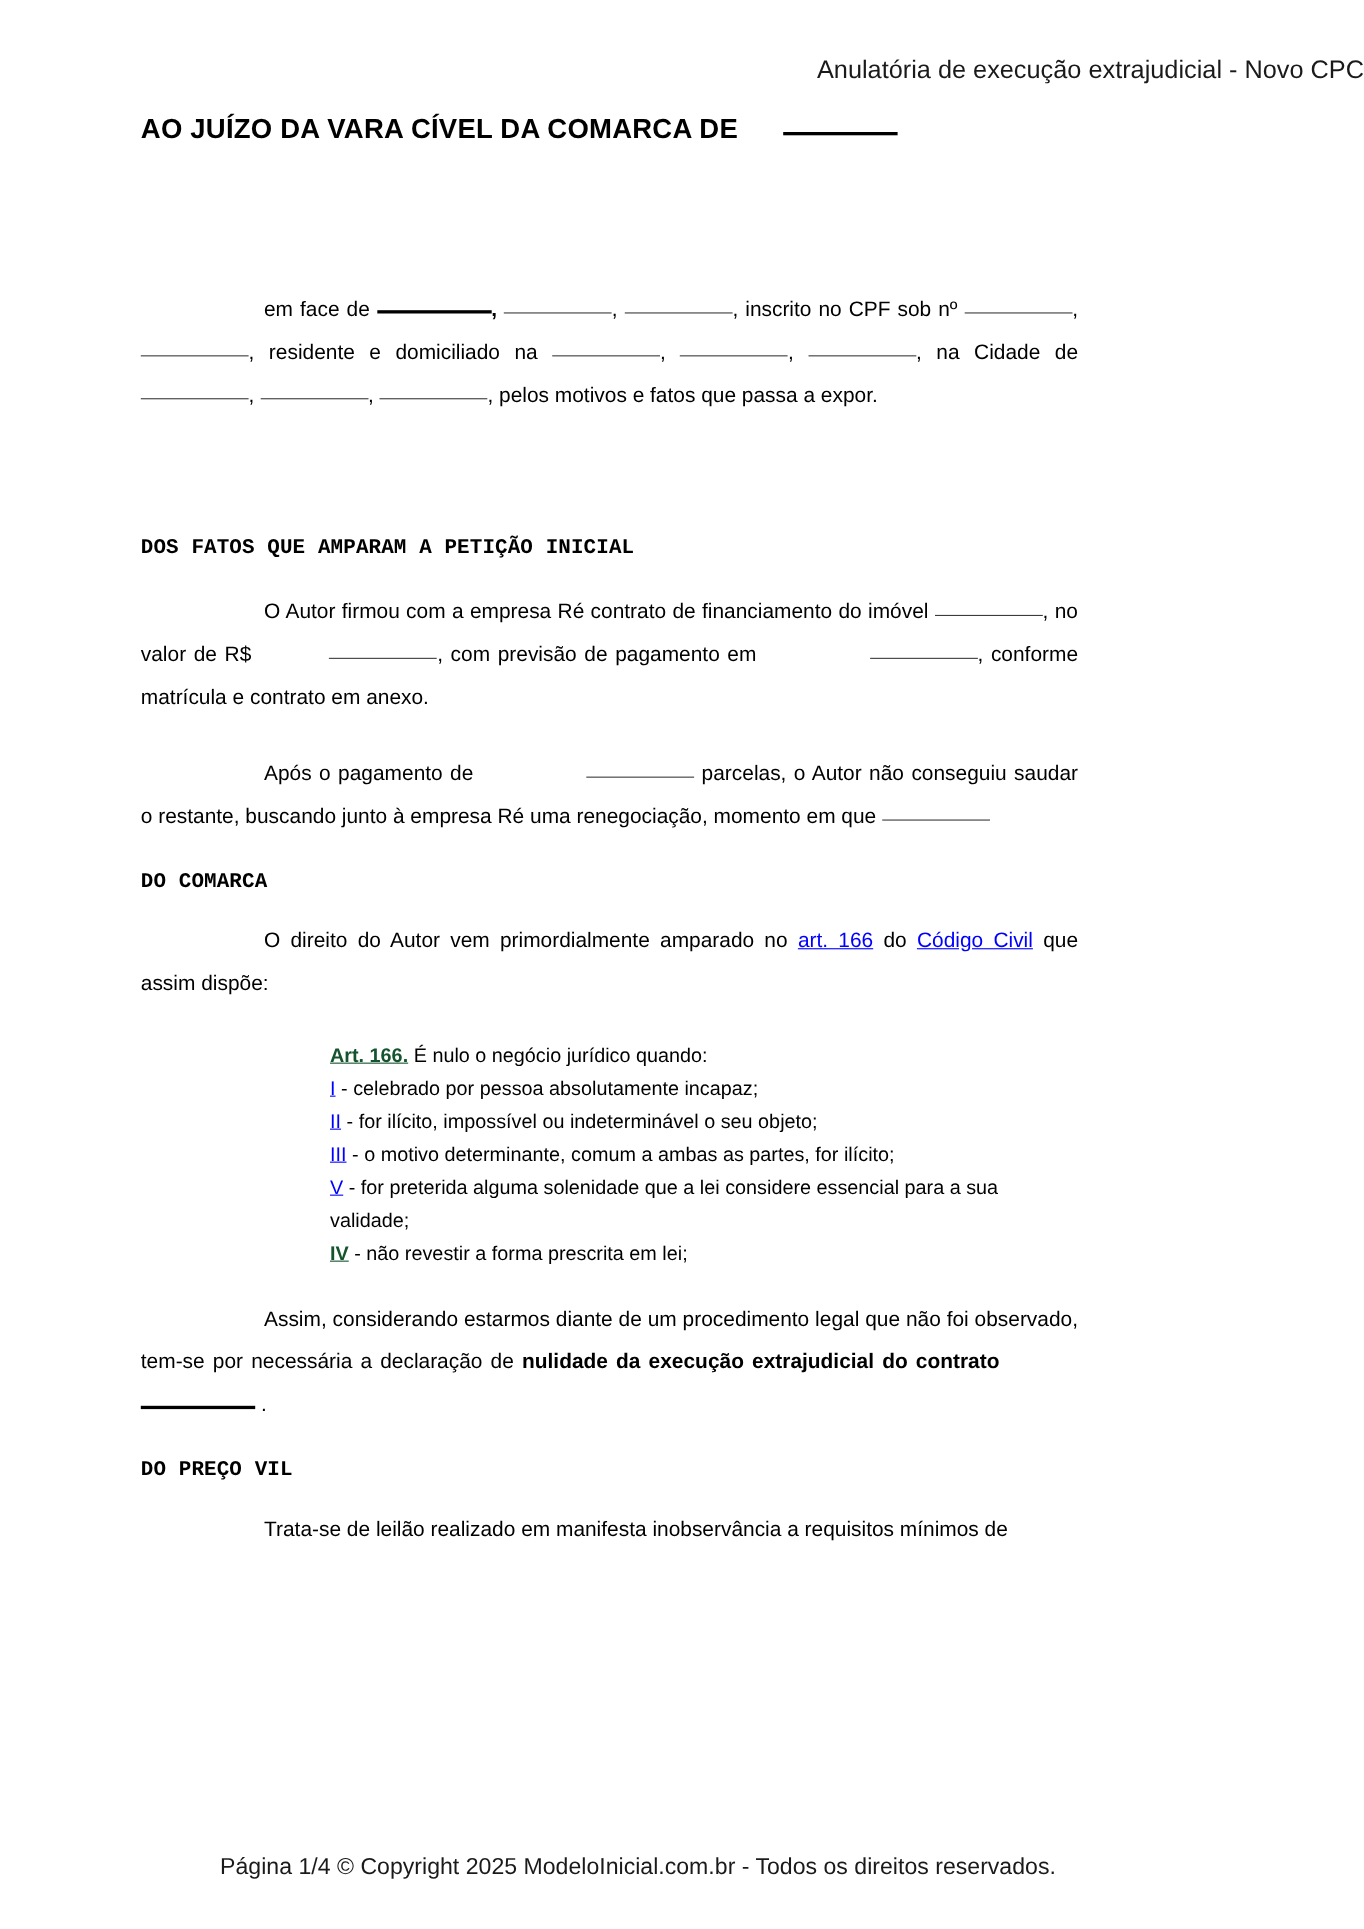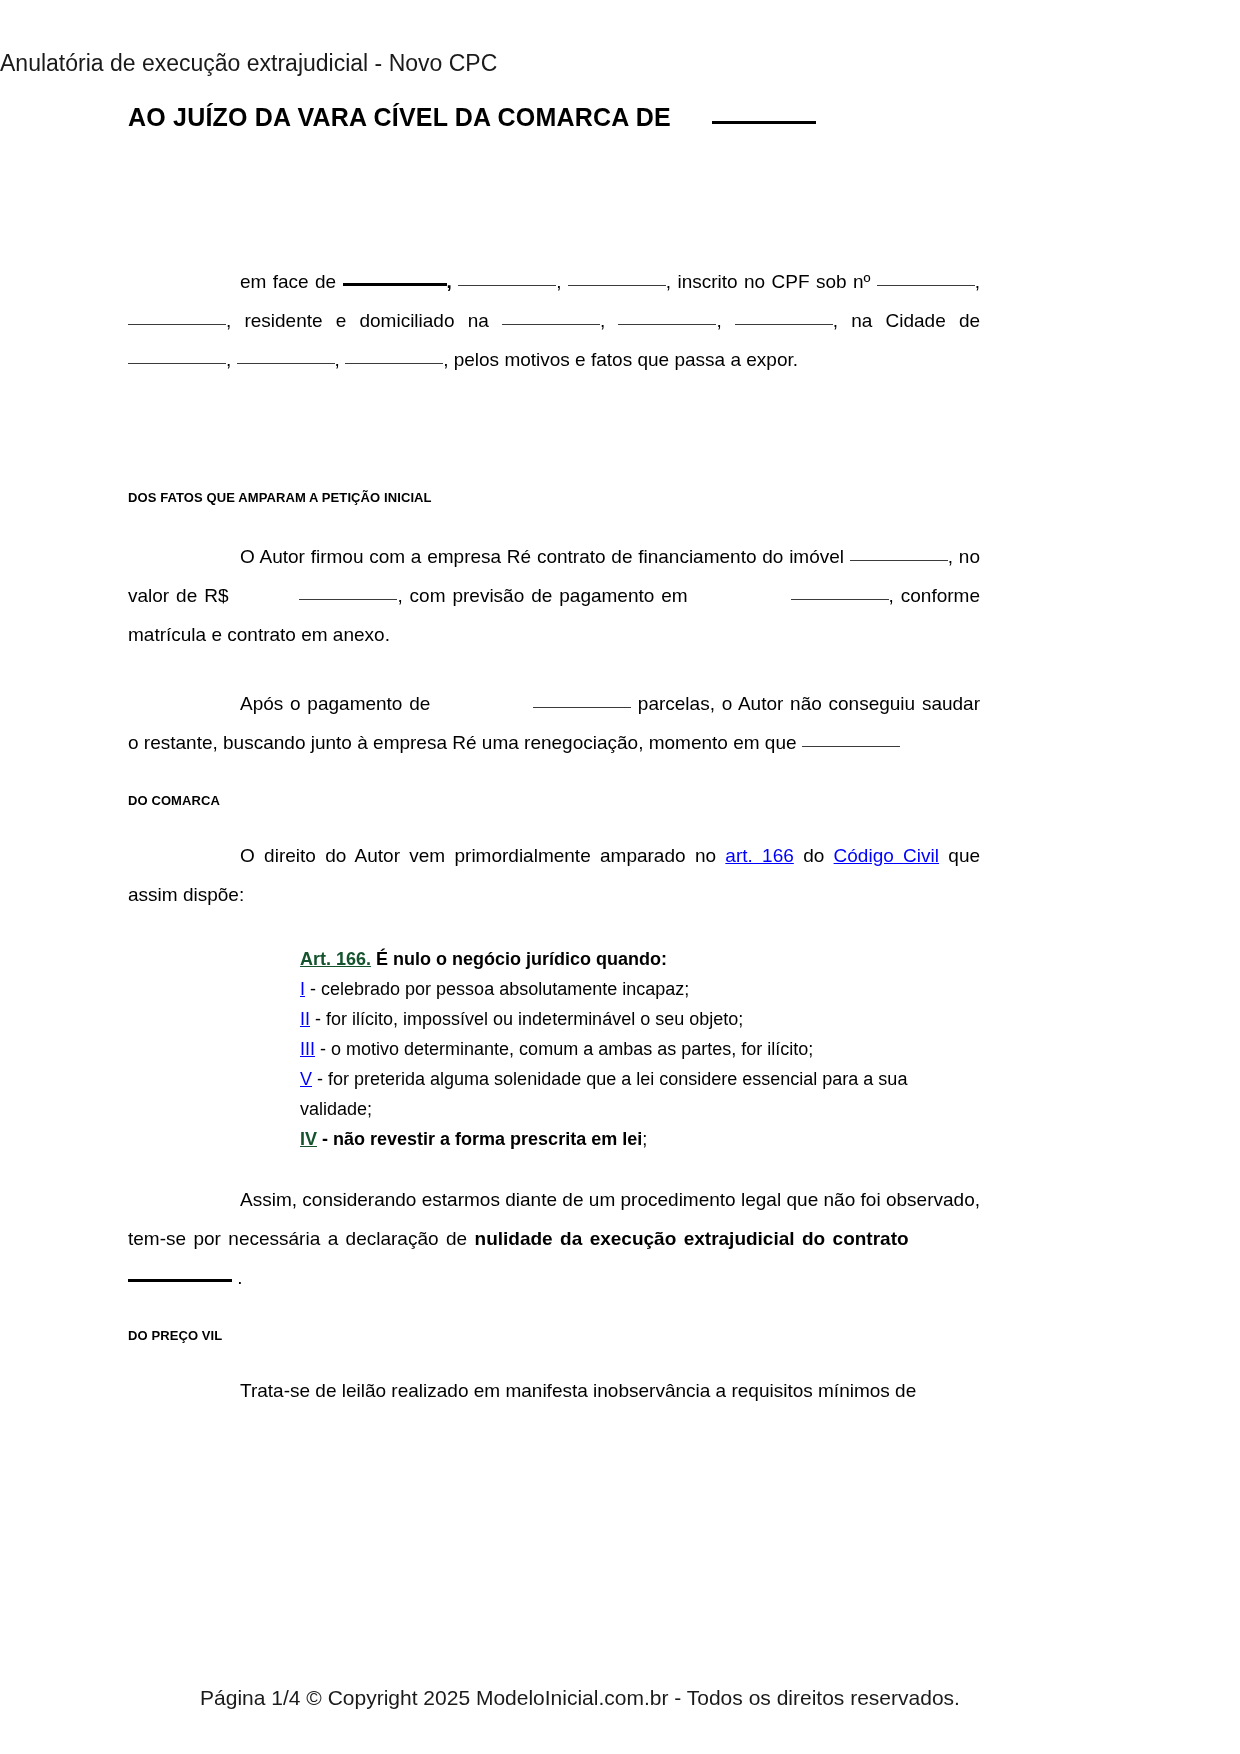--- a/index.html
+++ b/index.html
@@ -21,21 +21,21 @@
     box-sizing: border-box;
     overflow: hidden;
   }
 
   
   .doc-header {
     position: absolute;
     top: 48px;
     left: 0;
     width: 1240px;
-    text-align: left;
+    text-align: right;
     font-size: 23px;
     line-height: 30px;
     color: #1a1a1a;
   }
 
   
   .content {
     position: absolute;
     top: 104px;
     left: 128px;
@@ -67,24 +67,25 @@
     text-align: justify;
     text-justify: inter-word;
   }
 
   .indent-par {
     text-indent: 112px;
   }
 
   .section-head {
     margin: 0;
-    font-size: 13px;
+    font-size: 19px;
     font-weight: bold;
     line-height: 26px;
     letter-spacing: 0.1px;
+    font-family: Liberation Mono, monospace;
   }
 
   
   .blank {
     display: inline-block;
     border-bottom: 1.6px solid #3b3b3b;
     vertical-align: 2px;
     height: 15px;
   }
   .blank.w-m   { width: 98px; }
@@ -106,21 +107,21 @@
 
   
   .quote {
     margin: 0;
     padding-left: 172px;
     font-size: 18px;
     line-height: 30px;
     text-align: left;
   }
   .quote .law-line { display: block; }
-  .quote b { font-weight: bold; }
+  .quote b { font-weight: normal; }
 
   
   .doc-footer {
     position: absolute;
     left: 0;
     bottom: 42px;
     width: 1160px;
     text-align: center;
     font-size: 21px;
     line-height: 28px;

